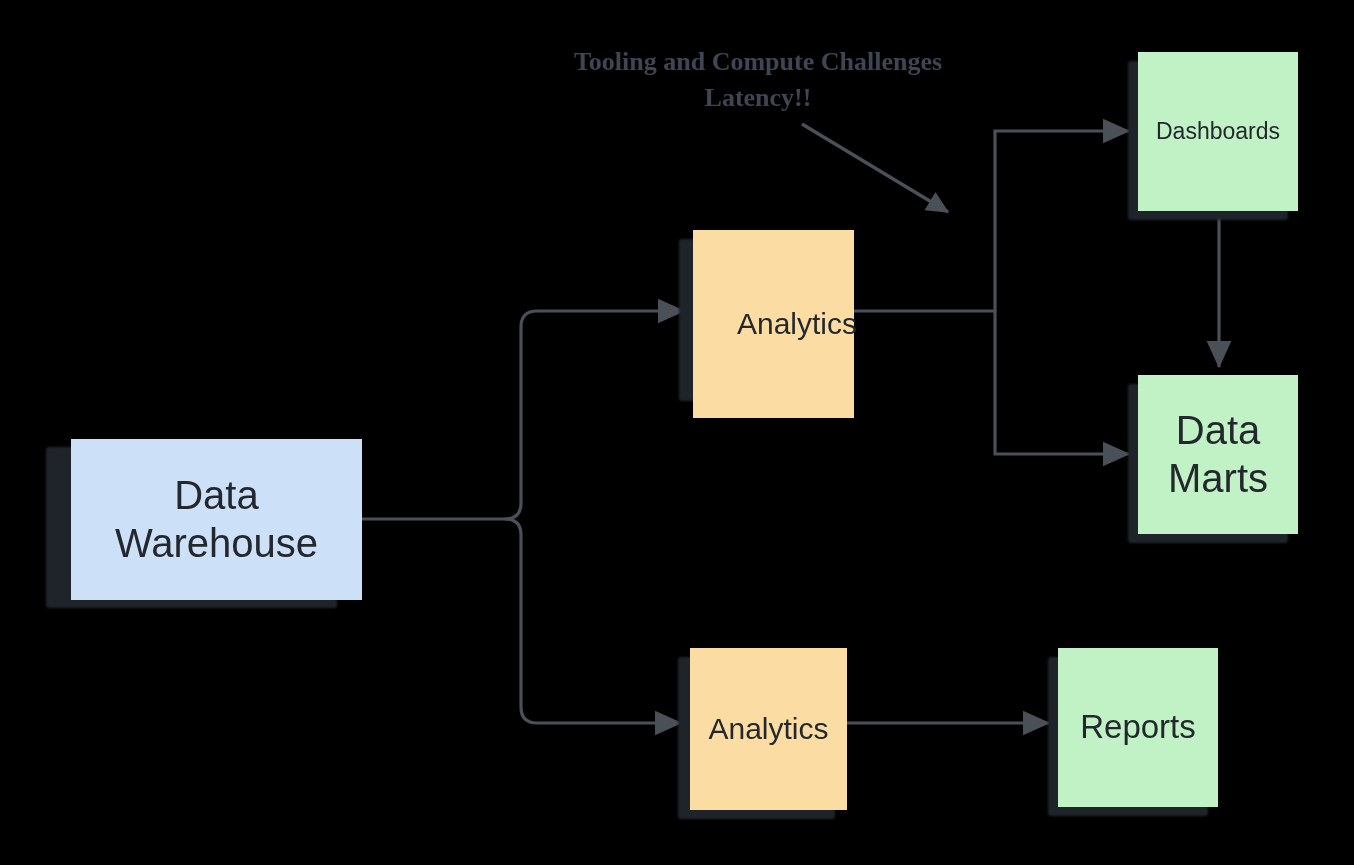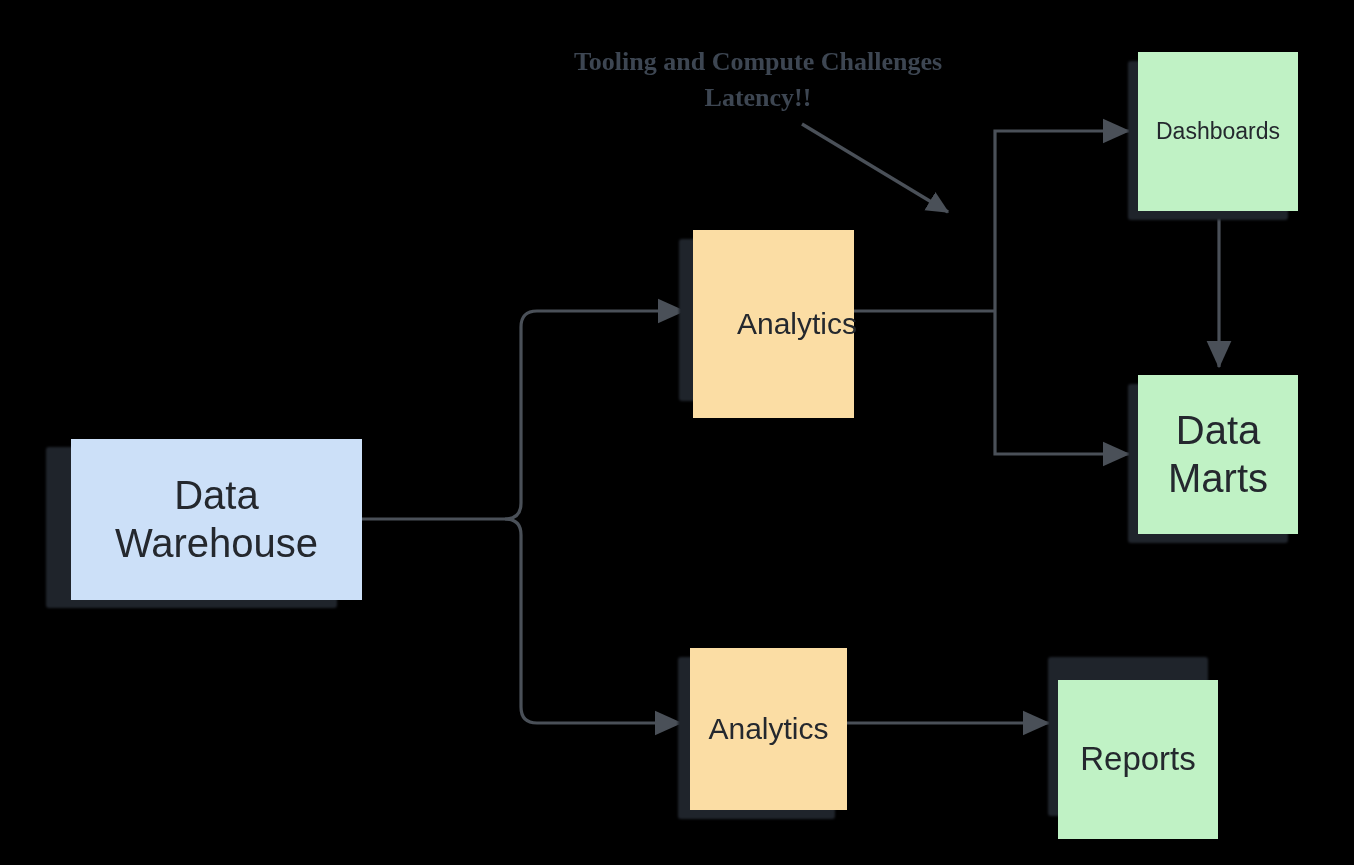--- a/index.html
+++ b/index.html
@@ -39,21 +39,21 @@
     background: #1f242b;
     border-radius: 3px;
     z-index: 1;
     filter: blur(1.2px);
   }
   #node-data-warehouse { font-size: 40px; }
   #node-analytics-top { font-size: 30px; }
   #node-analytics-bottom { font-size: 30px; }
   #node-dashboards { font-size: 23px; }
   #node-data-marts { font-size: 40px; }
-  #node-reports { font-size: 33px; margin-top: 32px; }
+  #node-reports { font-size: 33px; }
   #annotation-label {
     position: absolute;
     left: 512px;
     top: 44px;
     width: 492px;
     text-align: center;
     font-size: 26px;
     font-weight: bold;
     color: #3d4652;
     line-height: 1.38;

